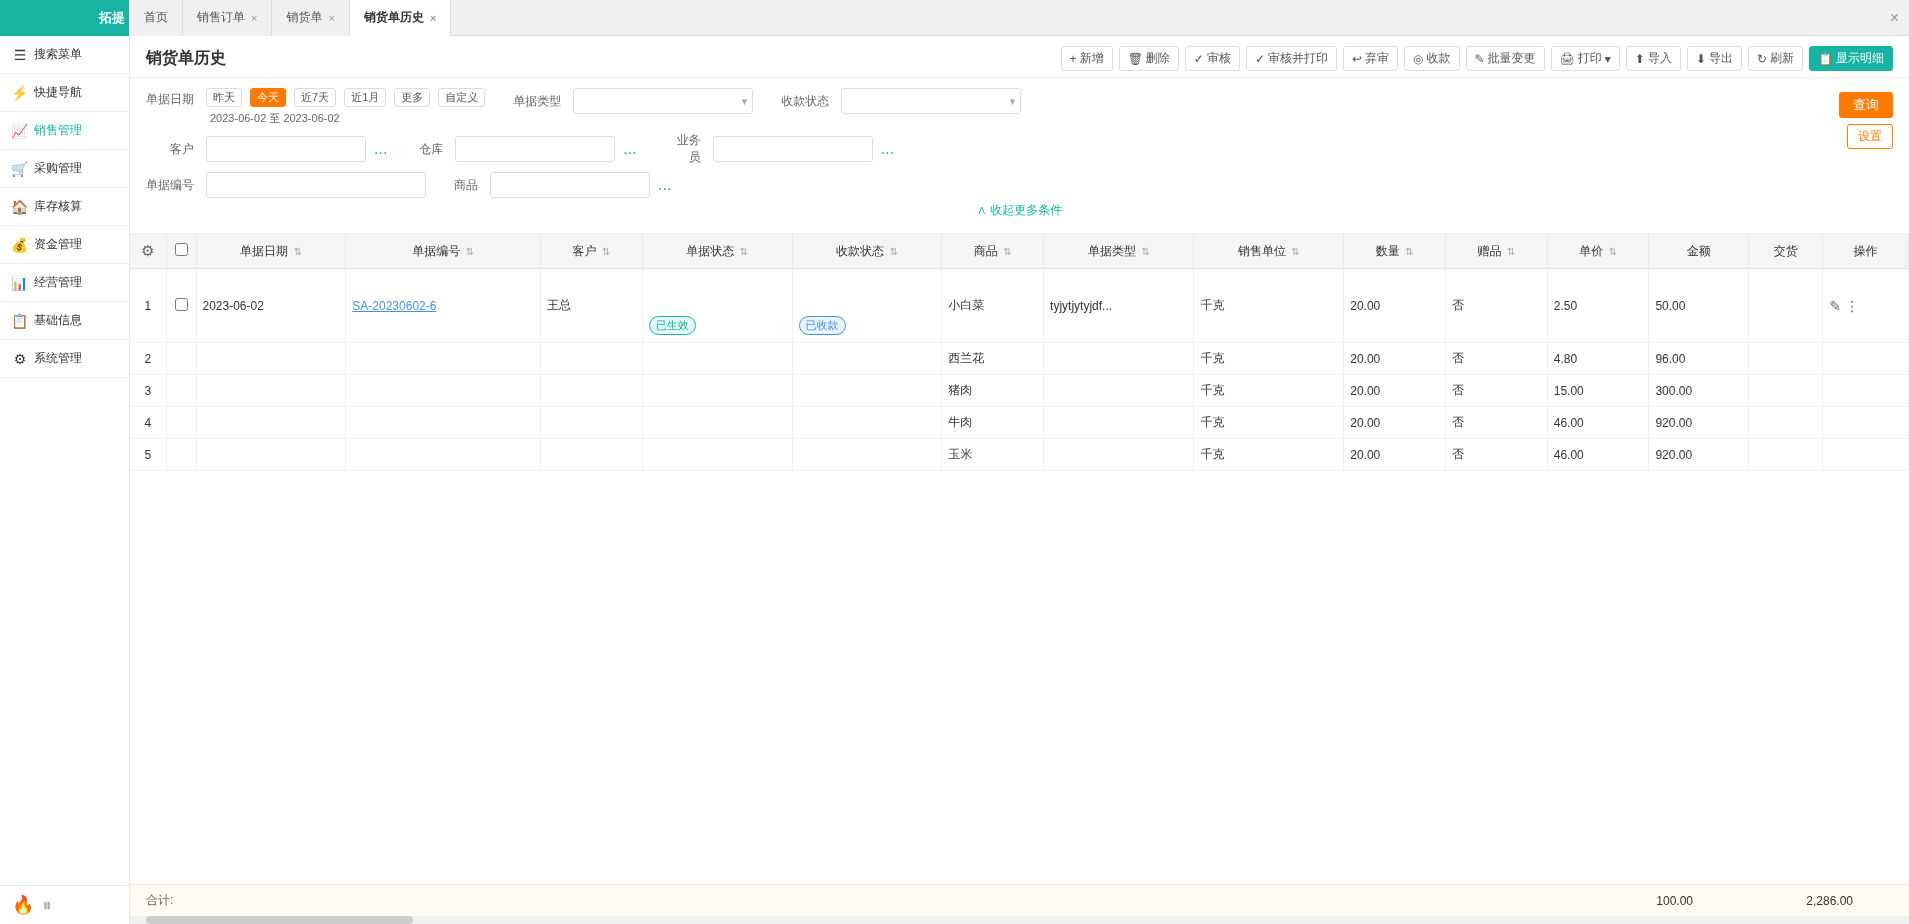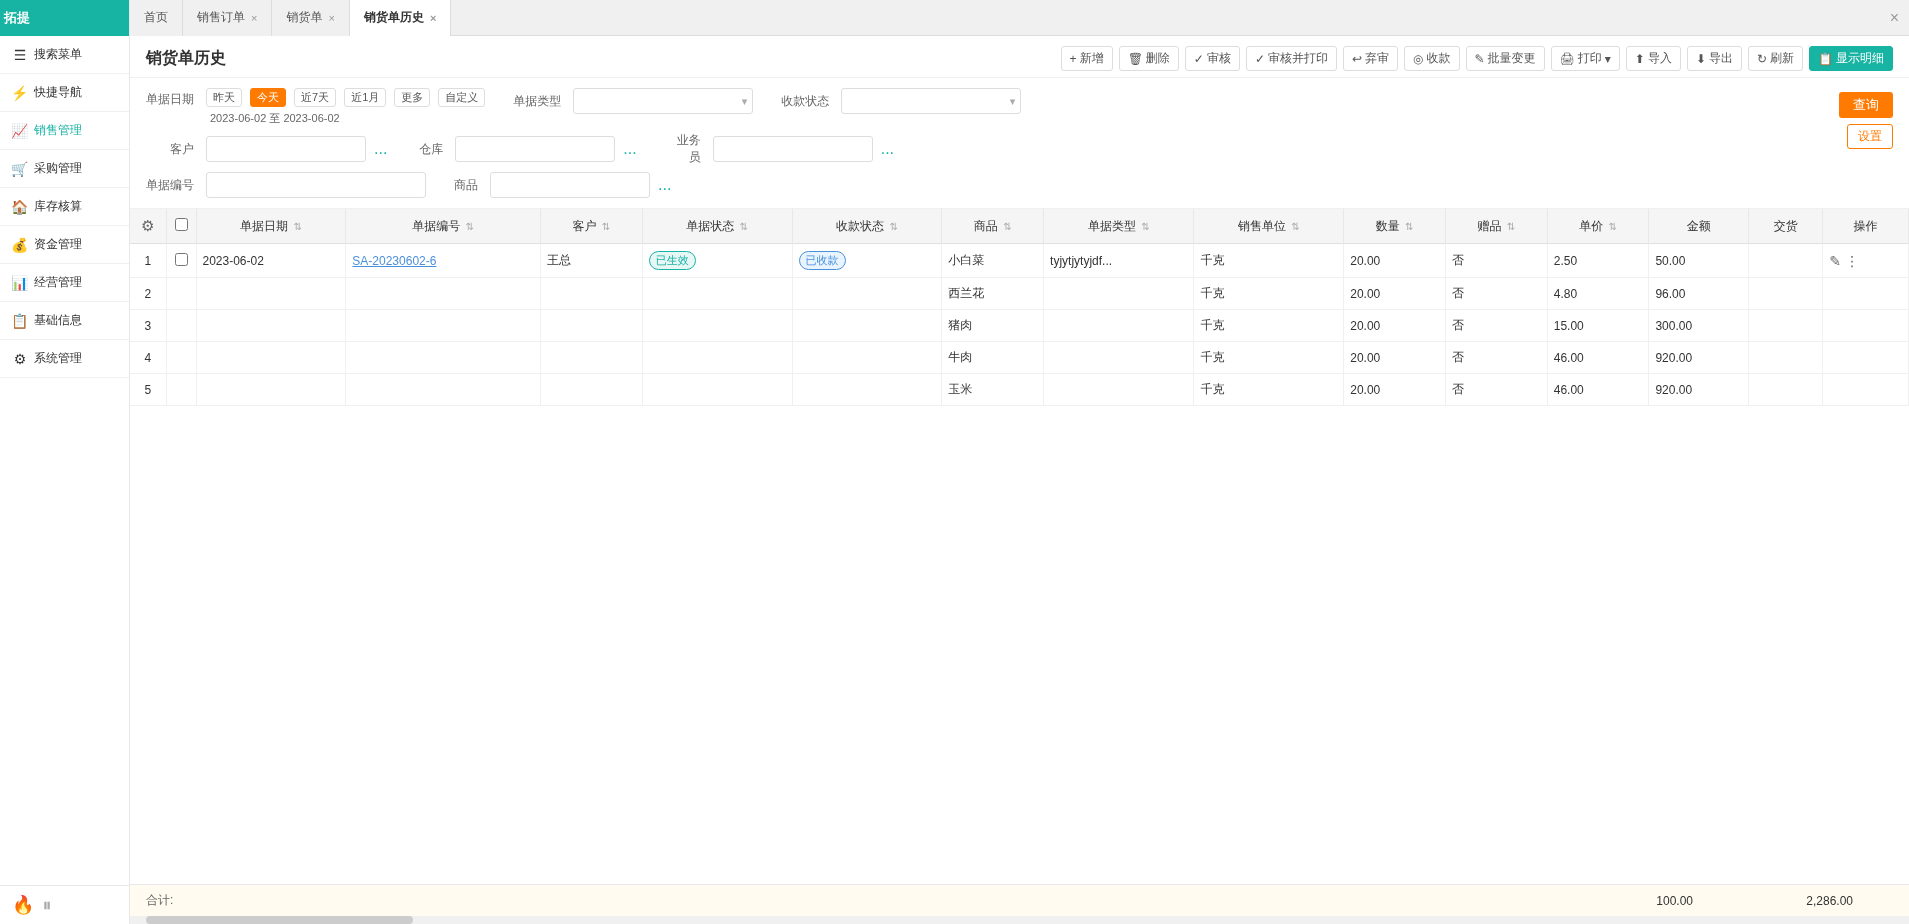--- a/index.html
+++ b/index.html
@@ -18,21 +18,21 @@
     .sidebar-logo {
       background: #17b3a3;
       color: #fff;
       text-align: center;
       padding: 8px 4px;
       font-size: 13px;
       font-weight: bold;
       height: 36px;
       display: flex;
       align-items: center;
-      justify-content: flex-start;
+      justify-content: flex-end;
     }
     .sidebar-item {
       display: flex;
       align-items: center;
       padding: 10px 12px;
       cursor: pointer;
       color: #333;
       font-size: 12px;
       border-bottom: 1px solid #f0f0f0;
     }
@@ -302,20 +302,21 @@
       padding: 7px 6px;
       color: #333;
       border-bottom: 1px solid #f0f0f0;
       border-right: 1px solid #f0f0f0;
     }
     .badge {
       display: inline-block;
       padding: 1px 6px;
       border-radius: 10px;
       font-size: 11px;
+      margin-top: 40px;
     }
     .badge-green { background: #e6f7f5; color: #17b3a3; border: 1px solid #17b3a3; }
     .badge-blue { background: #e8f4ff; color: #4a90d9; border: 1px solid #4a90d9; }
     .link-text { color: #4a90d9; cursor: pointer; text-decoration: underline; }
     .col-action { display: flex; gap: 4px; align-items: center; }
     .action-icon { font-size: 14px; cursor: pointer; color: #666; }
     .settings-icon-th { font-size: 15px; color: #666; cursor: pointer; }
 
     
     .table-footer {
@@ -593,20 +594,21 @@
             </div>
           </div>
         </div>
 
         <div class="query-set-col">
           <button class="query-btn">查询</button>
           <button class="set-btn" style="margin-top:6px;">设置</button>
         </div>
       </div>
 
+      <div class="collapse-more">∧ 收起更多条件</div>
     </div>
 
     <div class="table-area">
       <table>
         <thead>
           <tr>
             <th style="width:36px; text-align:center;">
               <span class="settings-icon-th">⚙</span>
             </th>
             <th style="width:30px; text-align:center;">

